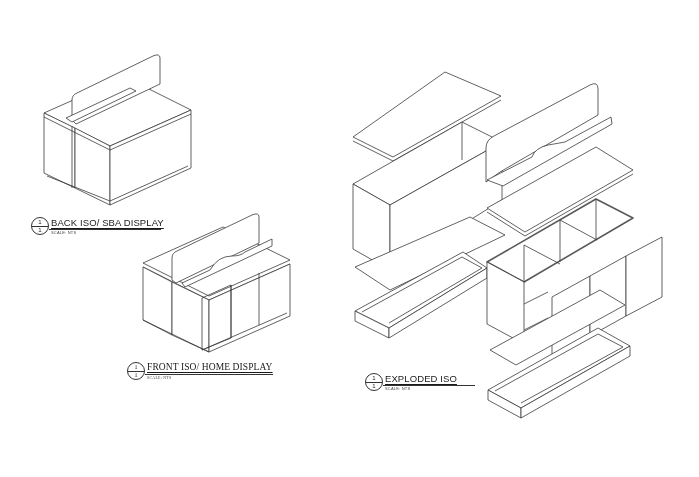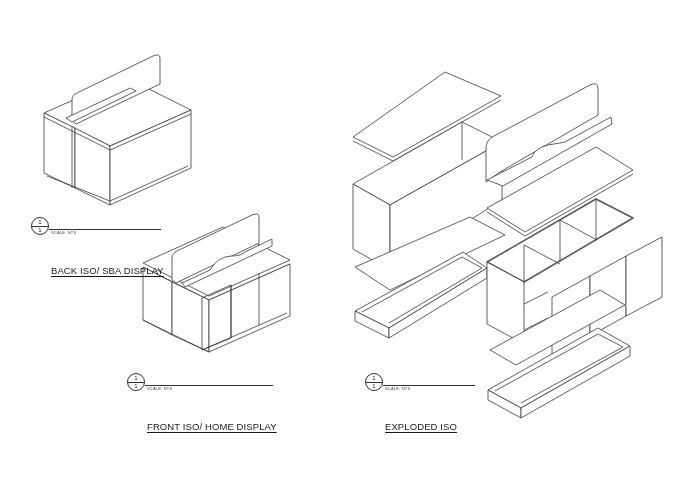--- a/index.html
+++ b/index.html
@@ -6,21 +6,21 @@
   body { width: 699px; height: 477px; position: relative; overflow: hidden; font-family: "Liberation Sans", sans-serif; }
   svg.drawing { position: absolute; left: 0; top: 0; width: 699px; height: 477px; }
   .ln { fill: #ffffff; stroke: #3a3a3a; stroke-width: 0.8; stroke-linejoin: round; }
   .ln-h { fill: #ffffff; stroke: #5a5a5a; stroke-width: 1.6; stroke-linejoin: round; }
   .ln-o { fill: none; stroke: #3a3a3a; stroke-width: 0.8; }
   .label { position: absolute; height: 24px; }
   .bubble { position: absolute; left: 0; top: 0; width: 16px; height: 16px; border: 1px solid #333; border-radius: 50%; }
   .bubble::after { content: ""; position: absolute; left: 0; right: 0; top: 8px; border-top: 1px solid #333; }
   .bubble .n1, .bubble .n2 { position: absolute; left: 0; width: 16px; text-align: center; font-size: 6px; line-height: 7px; color: #222; }
   .bubble .n1 { top: 1px; } .bubble .n2 { top: 9px; }
-  .title { position: absolute; left: 20px; top: 0; font-size: 9.5px; color: #1a1a1a; letter-spacing: 0.1px; white-space: nowrap; text-decoration: underline; text-underline-offset: 2px; margin-top: 48px; }
+  .title { position: absolute; left: 20px; top: 0; font-size: 9.5px; color: #1a1a1a; letter-spacing: 0.1px; white-space: nowrap; text-decoration: underline; text-underline-offset: 2px; }
   .rule { position: absolute; left: 18px; top: 12px; height: 0; border-top: 1px solid #333; }
   .scale { position: absolute; left: 20px; top: 13px; font-size: 4px; color: #444; white-space: nowrap; letter-spacing: 0.2px; }
 </style>
 </head>
 <body>
 
 <svg class="drawing" viewBox="0 0 699 477">
 
   <g>
 
@@ -116,21 +116,21 @@
 <div class="label" style="left:31px; top:217px; width:132px;">
   <div class="bubble">
     <span class="n1">1</span>
     <span class="n2">1</span>
   </div>
   <div class="title">BACK ISO/ SBA DISPLAY</div>
   <div class="rule" style="width:112px;"></div>
   <div class="scale">SCALE:  NTS</div>
 </div>
 
-<div class="label" style="left:127px; top:373px; width:150px;">
+<div class="label" style="left:127px; top:362px; width:150px;font-family:Liberation Serif, serif;">
   <div class="bubble">
     <span class="n1">1</span>
     <span class="n2">1</span>
   </div>
   <div class="title">FRONT ISO/ HOME DISPLAY</div>
   <div class="rule" style="width:128px;"></div>
   <div class="scale">SCALE:  NTS</div>
 </div>
 
 <div class="label" style="left:365px; top:373px; width:110px;">

